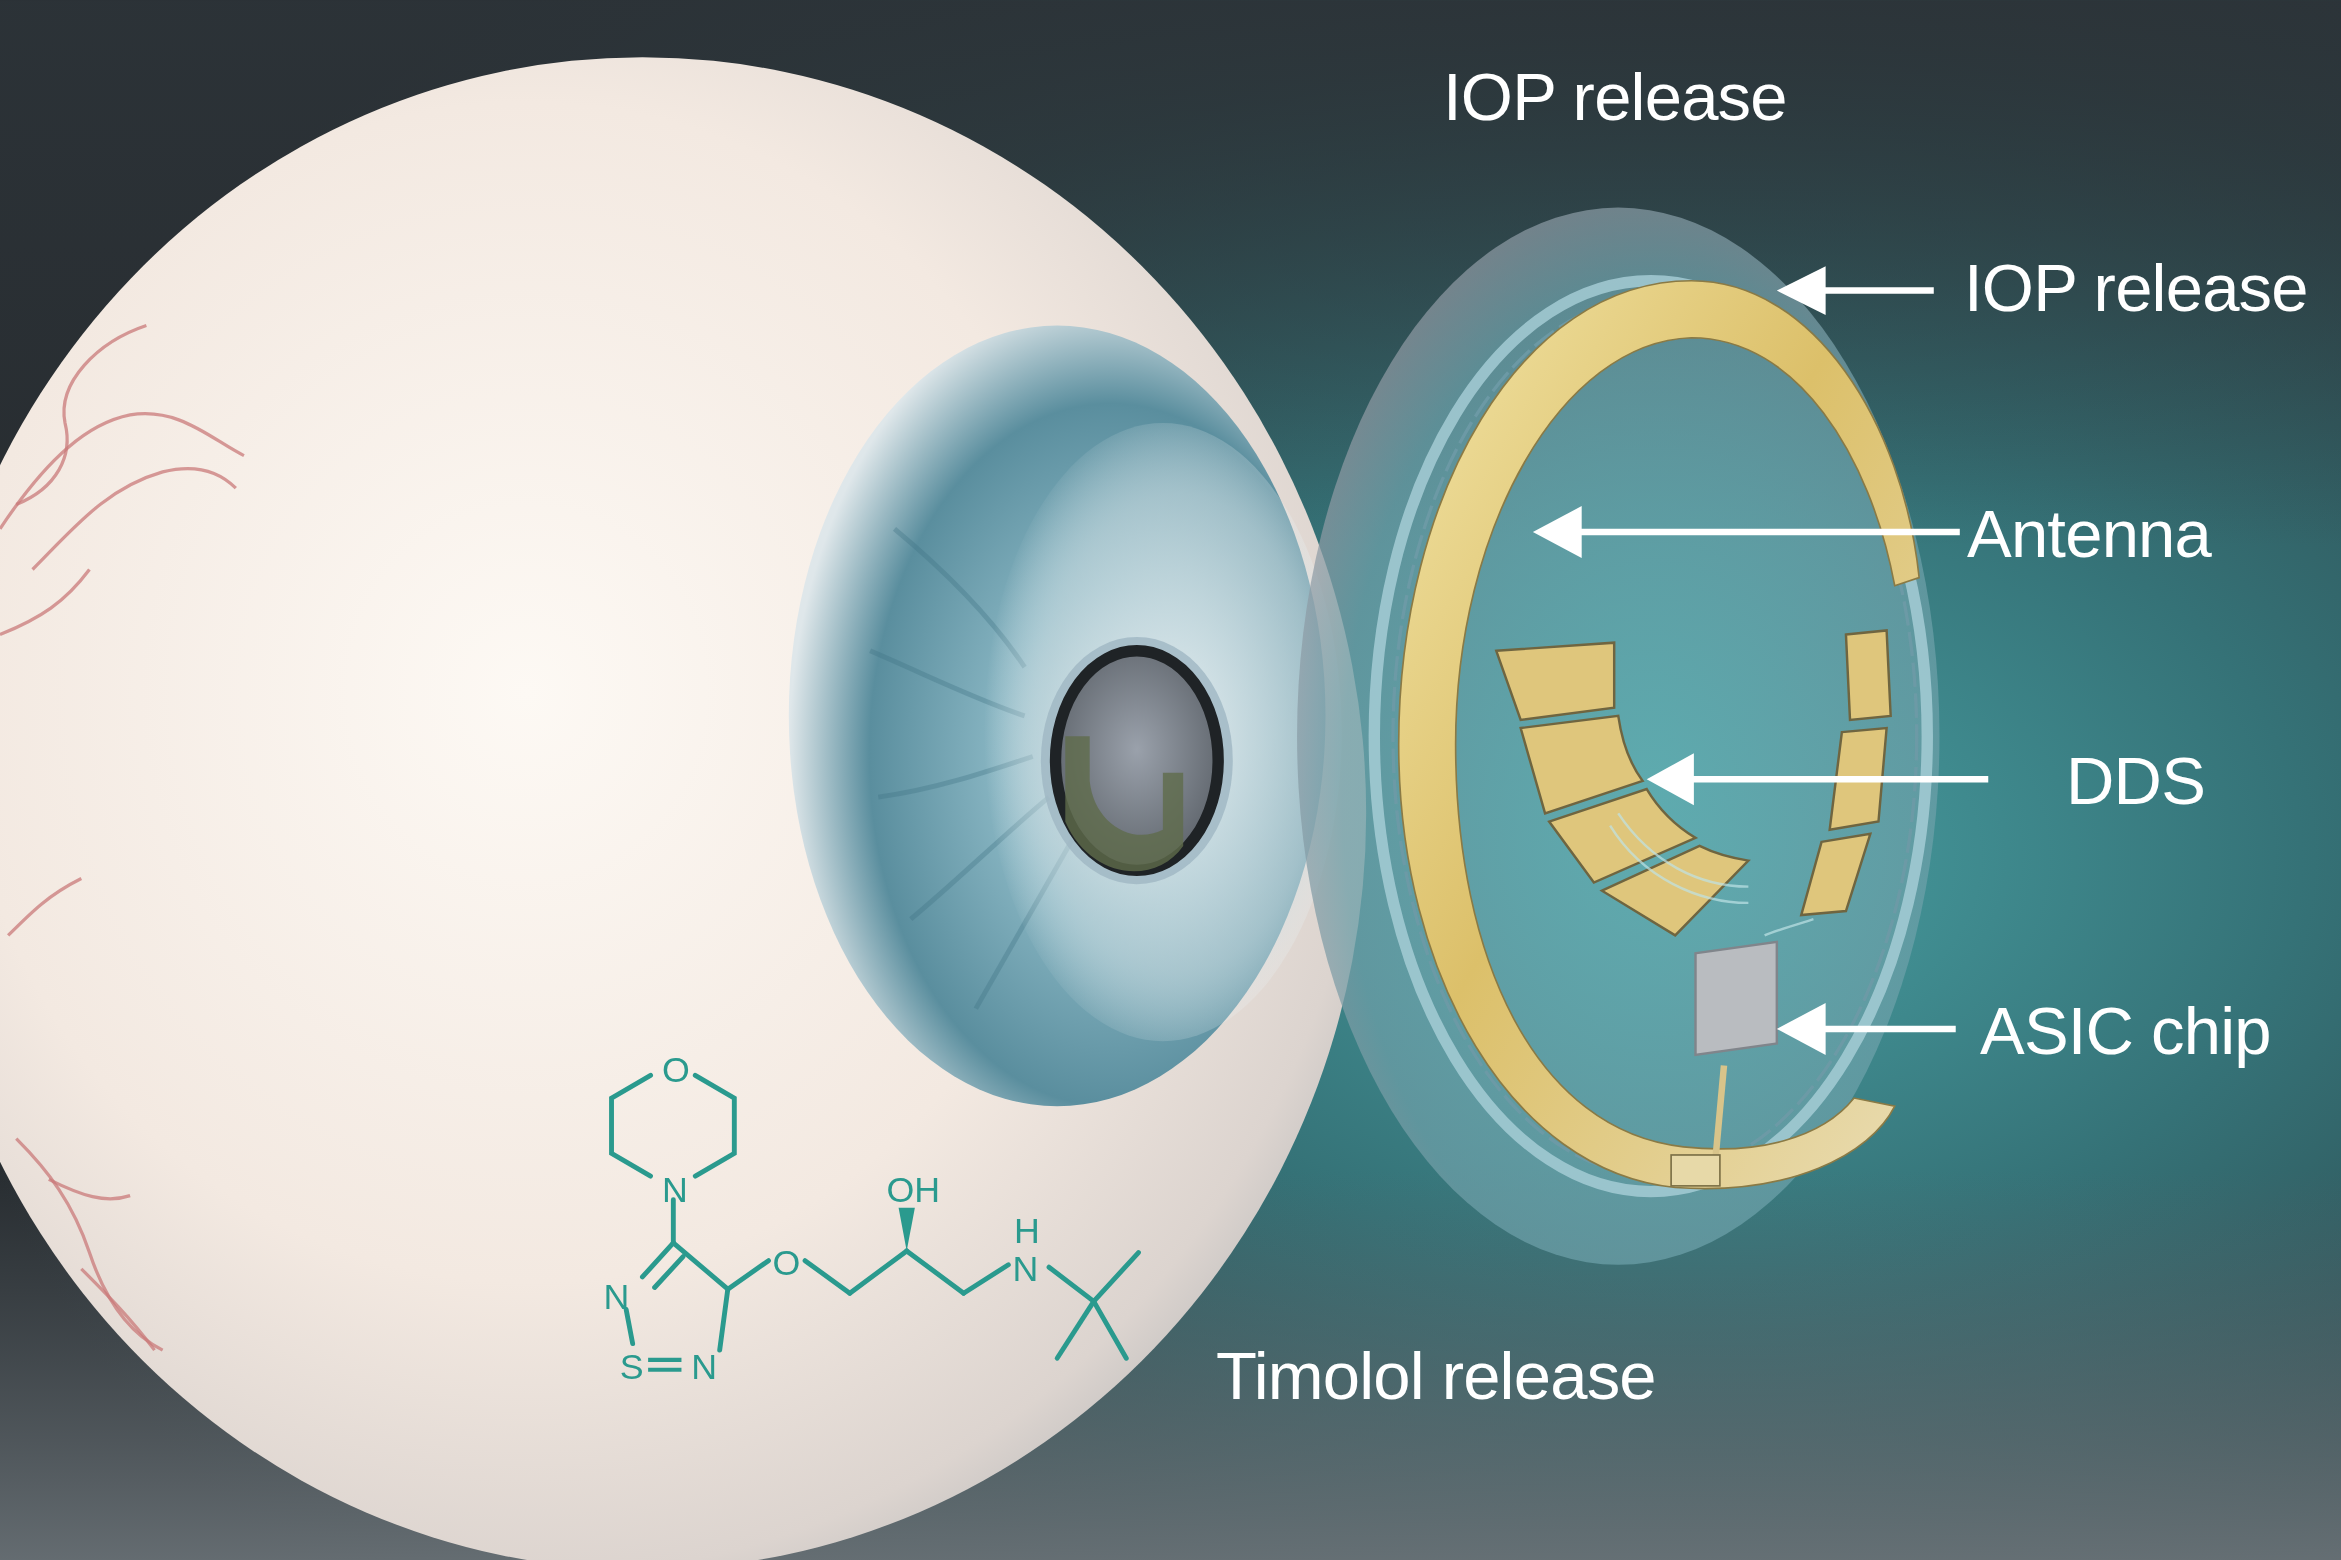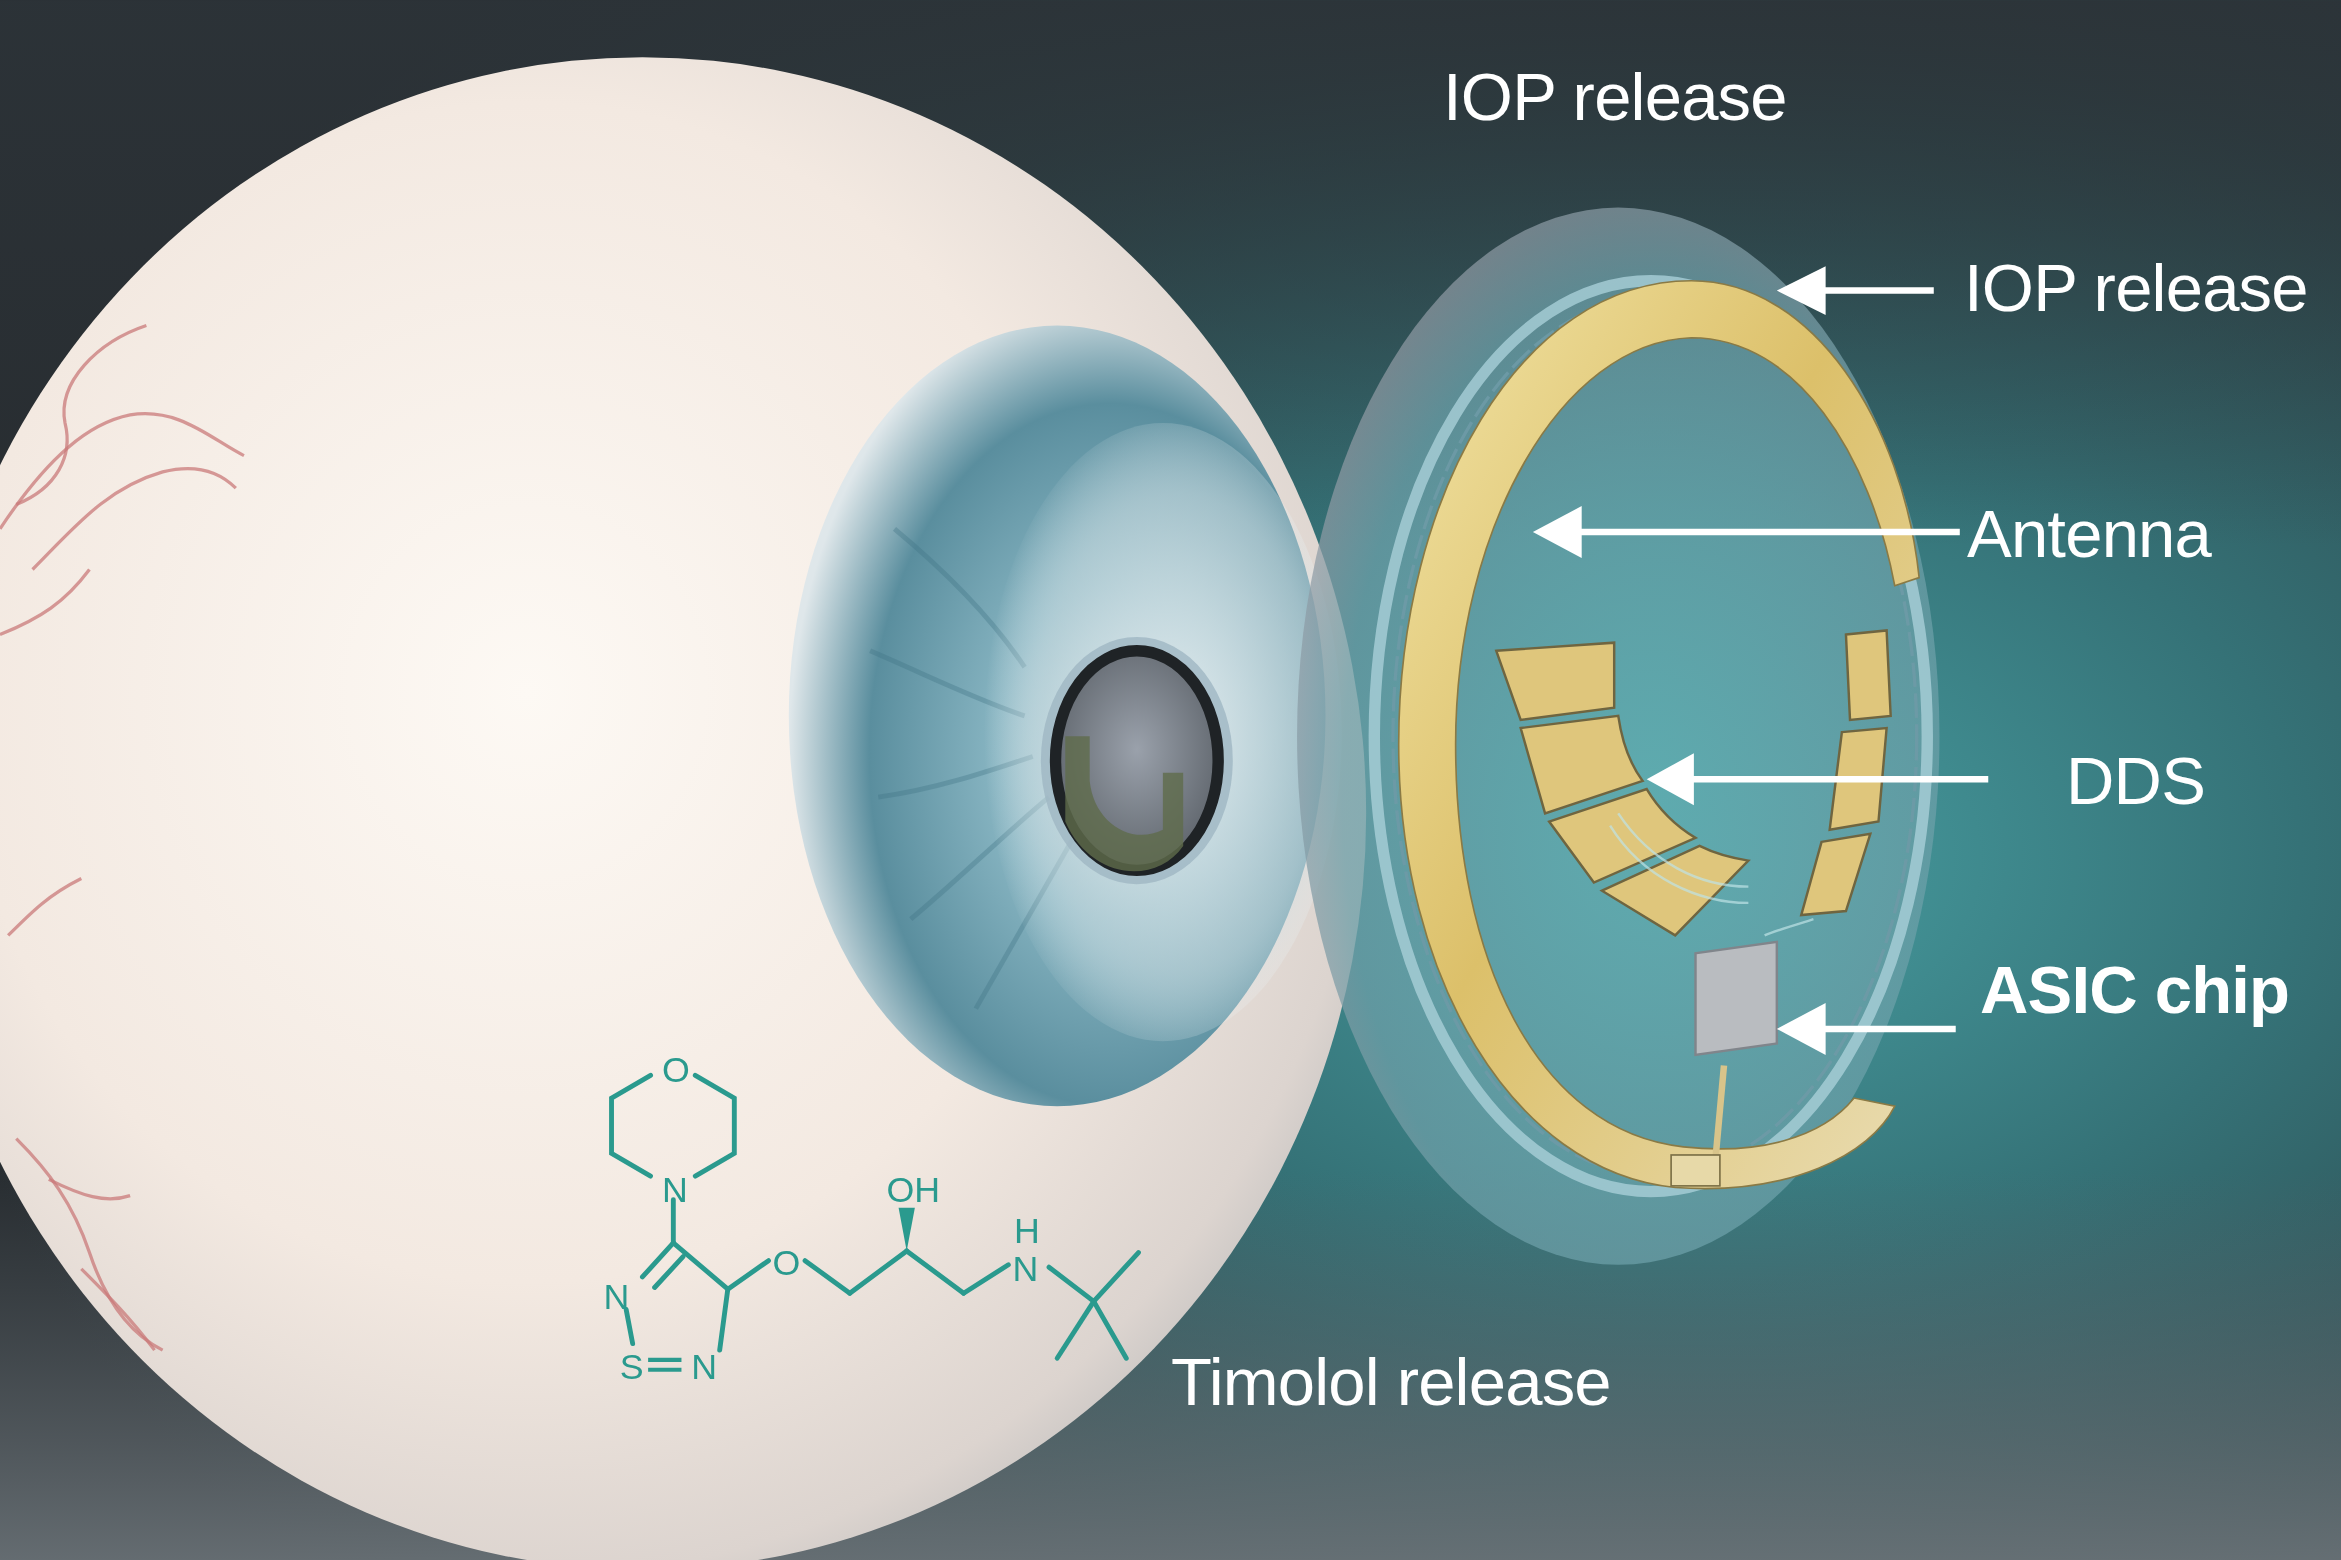--- a/index.html
+++ b/index.html
@@ -173,15 +173,15 @@
   <text class="mol-text" x="950" y="1568">O</text>
   <text class="mol-text" x="1090" y="1478">OH</text>
   <text class="mol-text" x="1247" y="1528">H</text>
   <text class="mol-text" x="1245" y="1575">N</text>
 </svg>
 
 <div class="label" style="left:1443px; top:63px;">IOP release</div>
 <div class="label" style="left:1964px; top:254px;">IOP release</div>
 <div class="label" style="left:1967px; top:500px;">Antenna</div>
 <div class="label" style="left:2066px; top:747px;text-align:center;">DDS</div>
-<div class="label" style="left:1980px; top:956px;font-weight:bold;">ASIC chip</div>
-<div class="label" style="left:1171px; top:1342px;margin-top:6px;">Timolol release</div>
+<div class="label" style="left:1980px; top:997px;">ASIC chip</div>
+<div class="label" style="left:1216px; top:1342px;">Timolol release</div>
 
 
 </body></html>

